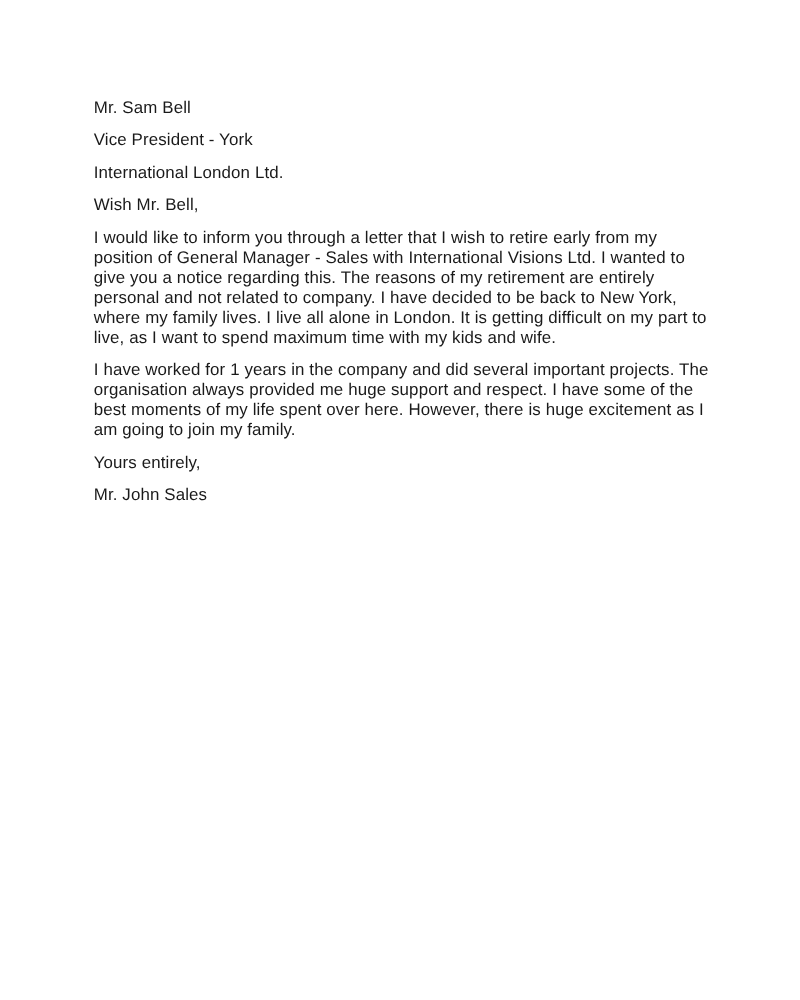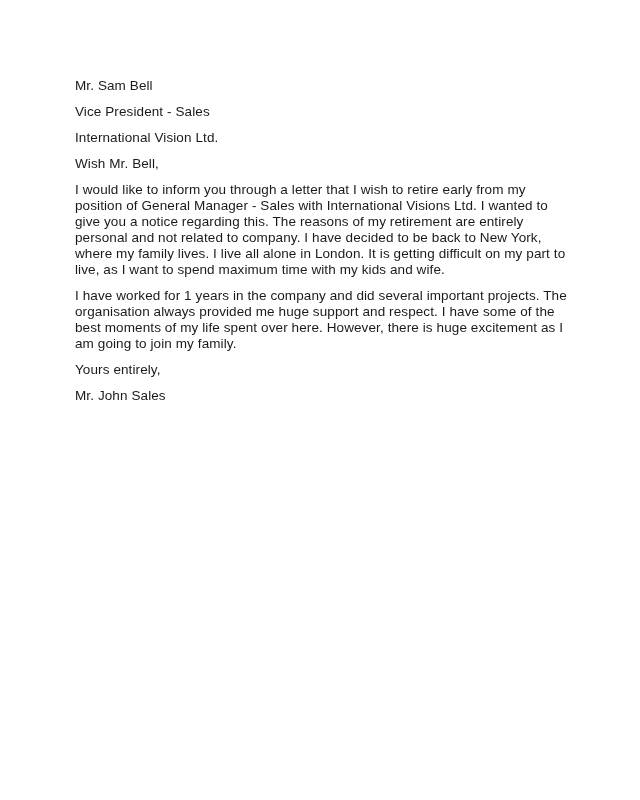--- a/index.html
+++ b/index.html
@@ -32,23 +32,23 @@
   }
 </style>
 </head>
 <body>
 
 <div class="page">
   <div class="letter">
 
     <p>Mr. Sam Bell</p>
 
-    <p>Vice President - Sales</p>
+    <p>Vice President - York</p>
 
-    <p>International Vision Ltd.</p>
+    <p>International London Ltd.</p>
 
     <p>Wish Mr. Bell,</p>
 
     <p>I would like to inform you through a letter that I wish to retire early from my position of General Manager - Sales with International Visions Ltd. I wanted to give you a notice regarding this. The reasons of my retirement are entirely personal and not related to company. I have decided to be back to New York, where my family lives. I live all alone in London. It is getting difficult on my part to live, as I want to spend maximum time with my kids and wife.</p>
 
     <p>I have worked for 1 years in the company and did several important projects. The organisation always provided me huge support and respect. I have some of the best moments of my life spent over here. However, there is huge excitement as I am going to join my family.</p>
 
 
 
     <p>Yours entirely,</p>

